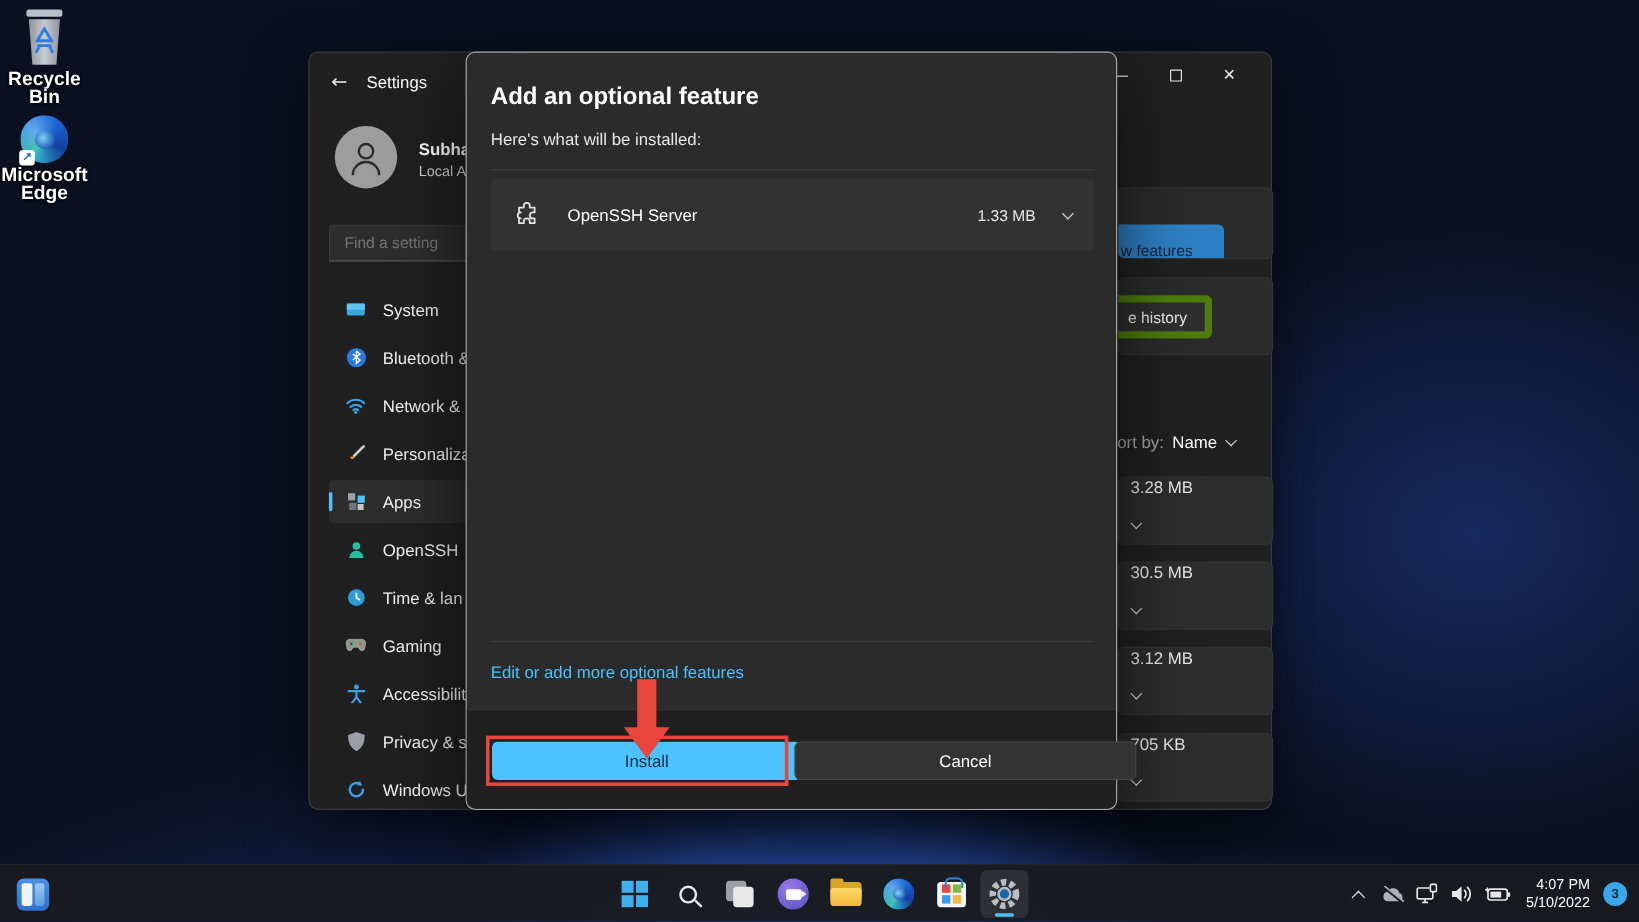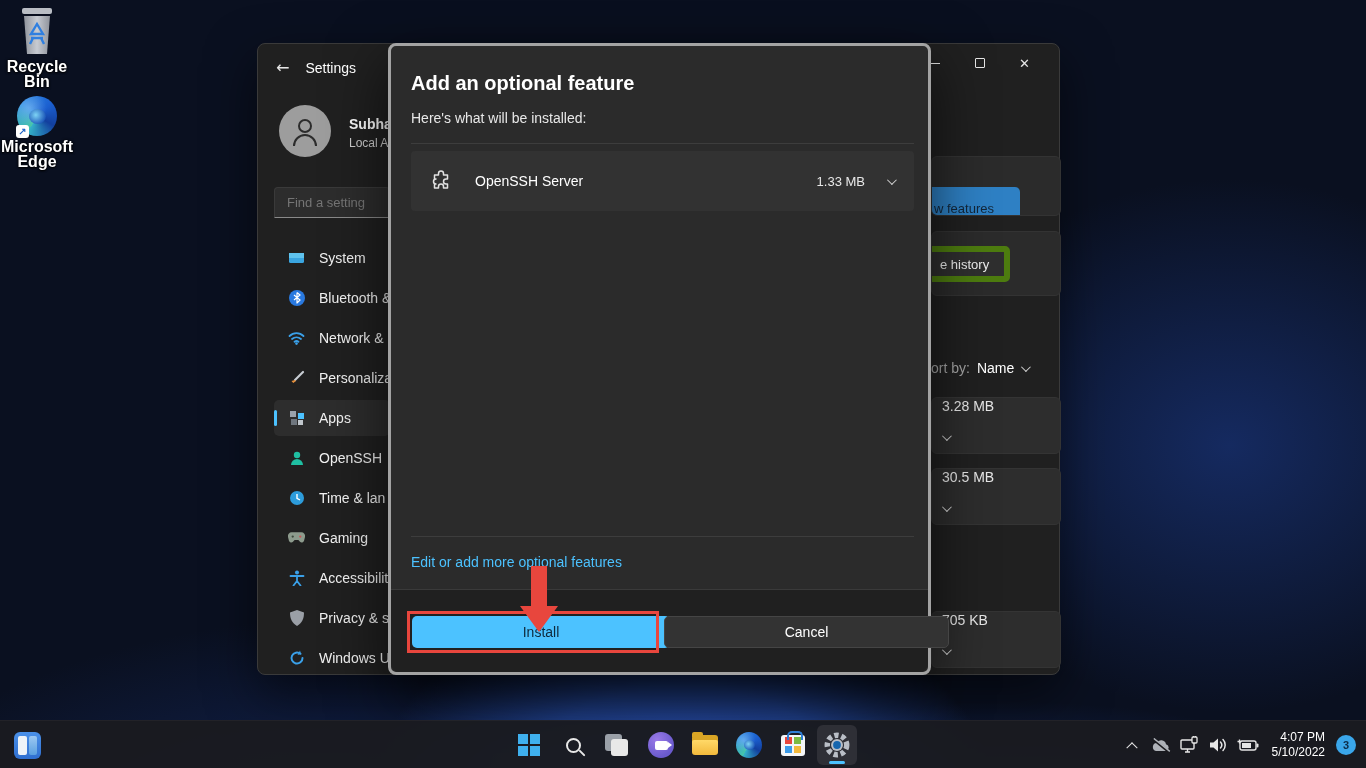--- a/index.html
+++ b/index.html
@@ -71,21 +71,21 @@
   .sort-row { position:absolute; left:673px; top:316px; display:flex; align-items:center; gap:7px; font-size:14px; }
   .sort-row .dim { color:#a6a6a6; }
   .size-card { position:absolute; left:673px; width:130px; height:57px; background:#2d2d2d; border:1px solid #343434;
                border-radius:6px; display:flex; align-items:flex-start; gap:20px; padding-left:10px;
                font-size:14px; color:#e8e8e8;flex-direction:column; }
 
   .chv { width:7px; height:7px; border-right:1.5px solid #cfcfcf; border-bottom:1.5px solid #cfcfcf;
          transform:rotate(45deg) translateY(-2px); display:inline-block; }
 
   
-  .dialog { left:388px; top:43px; width:543px; height:632px; background:#2b2b2b; border:3px solid #a3a3a3;
+  .dialog { left:388px; top:43px; width:543px; height:632px; background:#2b2b2b; border:1px solid #a3a3a3;
             border-radius:8px; box-shadow:0 20px 60px rgba(0,0,0,.65); z-index:5; }
   .dlg-title { position:absolute; left:20px; top:26px; font-size:20px; font-weight:600; }
   .dlg-sub { position:absolute; left:20px; top:64px; font-size:14px; color:#e8e8e8; }
   .dlg-sep { position:absolute; left:20px; width:503px; height:1px; background:#3d3d3d; }
   .feat-row { position:absolute; left:20px; top:105px; width:503px; height:60px; background:#323232;
               border-radius:4px; display:flex; align-items:center; }
   .feat-ic { margin-left:18px; display:flex; }
   .feat-name { margin-left:22px; font-size:14px; }
   .feat-size { margin-left:auto; font-size:13px; color:#e8e8e8; }
   .feat-chv { margin:0 20px 0 22px; }
@@ -326,20 +326,24 @@
     <span class="chv"></span>
   </div>
   <div class="size-card" style="top:353px">
     <span>3.28 MB</span>
     <span class="chv"></span>
   </div>
   <div class="size-card" style="top:424px">
     <span>30.5 MB</span>
     <span class="chv"></span>
   </div>
+  <div class="size-card" style="top:495px">
+    <span>3.12 MB</span>
+    <span class="chv"></span>
+  </div>
   <div class="size-card" style="top:567px">
     <span>705 KB</span>
     <span class="chv"></span>
   </div>
 </div>
 
 <div class="abs dialog">
   <div class="dlg-title">Add an optional feature</div>
   <div class="dlg-sub">Here's what will be installed:</div>
   <div class="dlg-sep" style="top:97px"></div>

